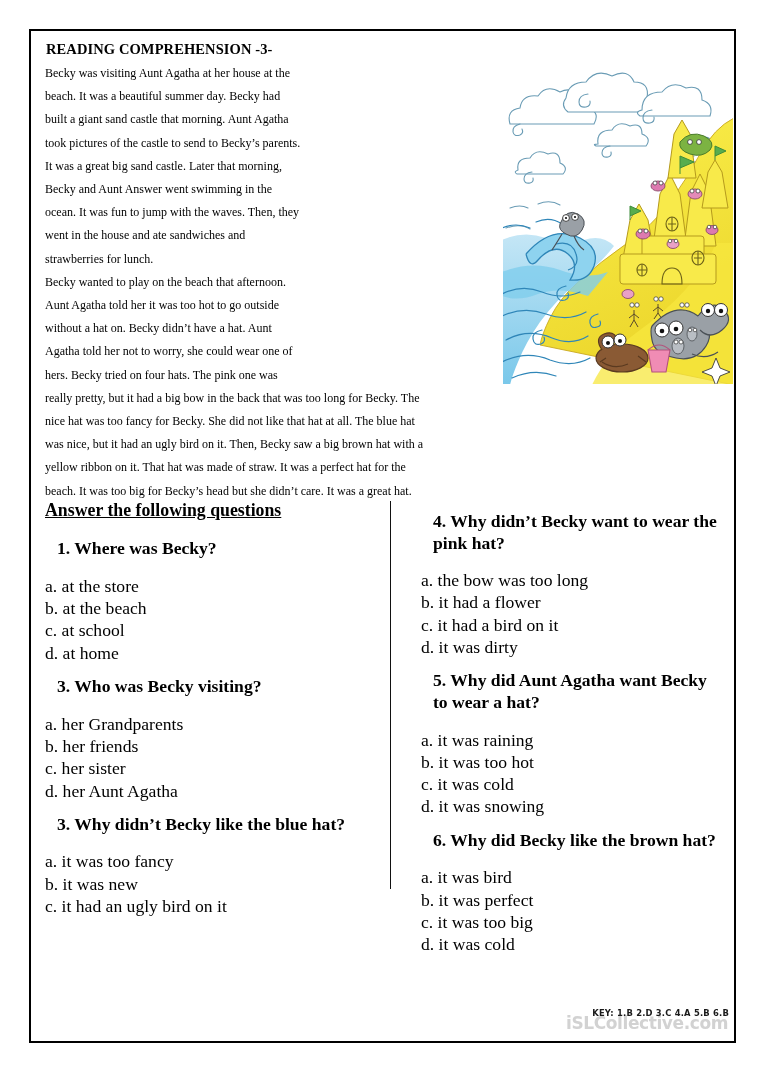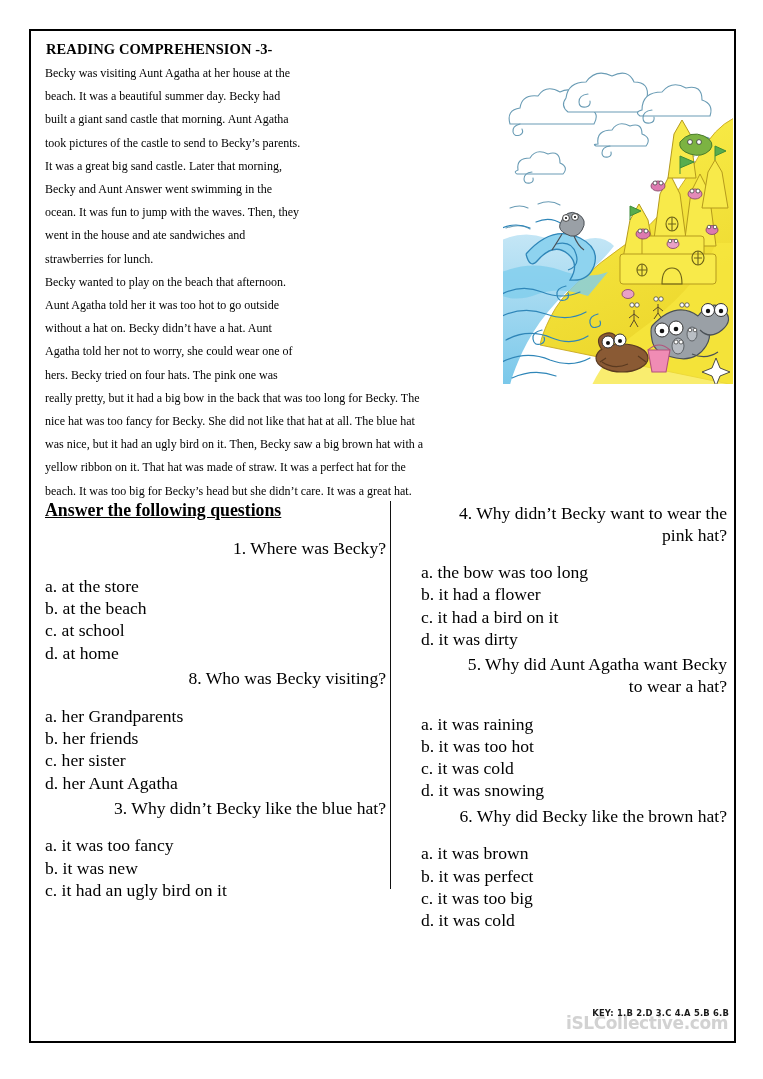--- a/index.html
+++ b/index.html
@@ -92,25 +92,24 @@
   #col-right { left: 376px; width: 310px; }
 
   .section-heading {
     font-weight: bold;
     font-size: 17.8px;
     text-decoration: underline;
     margin-bottom: 17px;
     white-space: nowrap;
   }
   .question {
-    font-weight: normal;
+    font-weight: bold;
     font-size: 17.6px;
     line-height: 21.6px;
-    margin: 4px;
-    text-align: right;
+    margin: 12px;
   }
   .options {
     margin: 0;
     padding: 0;
     list-style: none;
   }
   .options li {
     white-space: nowrap;
   }
   .qblock { margin-bottom: 0; }
@@ -363,21 +362,21 @@
         <div class="question">1. Where was Becky?</div>
         <ul class="options">
           <li>a. at the store</li>
           <li>b. at the beach</li>
           <li>c. at school</li>
           <li>d. at home</li>
         </ul>
       </div>
 
       <div class="qblock">
-        <div class="question">8. Who was Becky visiting?</div>
+        <div class="question">3. Who was Becky visiting?</div>
         <ul class="options">
           <li>a. her Grandparents</li>
           <li>b. her friends</li>
           <li>c. her sister</li>
           <li>d. her Aunt Agatha</li>
         </ul>
       </div>
 
       <div class="qblock">
         <div class="question">3. Why didn’t Becky like the blue hat?</div>
@@ -413,21 +412,21 @@
           <li>a. it was raining</li>
           <li>b. it was too hot</li>
           <li>c. it was cold</li>
           <li>d. it was snowing</li>
         </ul>
       </div>
 
       <div class="qblock">
         <div class="question">6. Why did Becky like the brown hat?</div>
         <ul class="options">
-          <li>a. it was brown</li>
+          <li>a. it was bird</li>
           <li>b. it was perfect</li>
           <li>c. it was too big</li>
           <li>d. it was cold</li>
         </ul>
       </div>
     </div>
   </div>
 
   <div id="footer-zone">
     <div id="watermark">iSLCollective.com</div>

